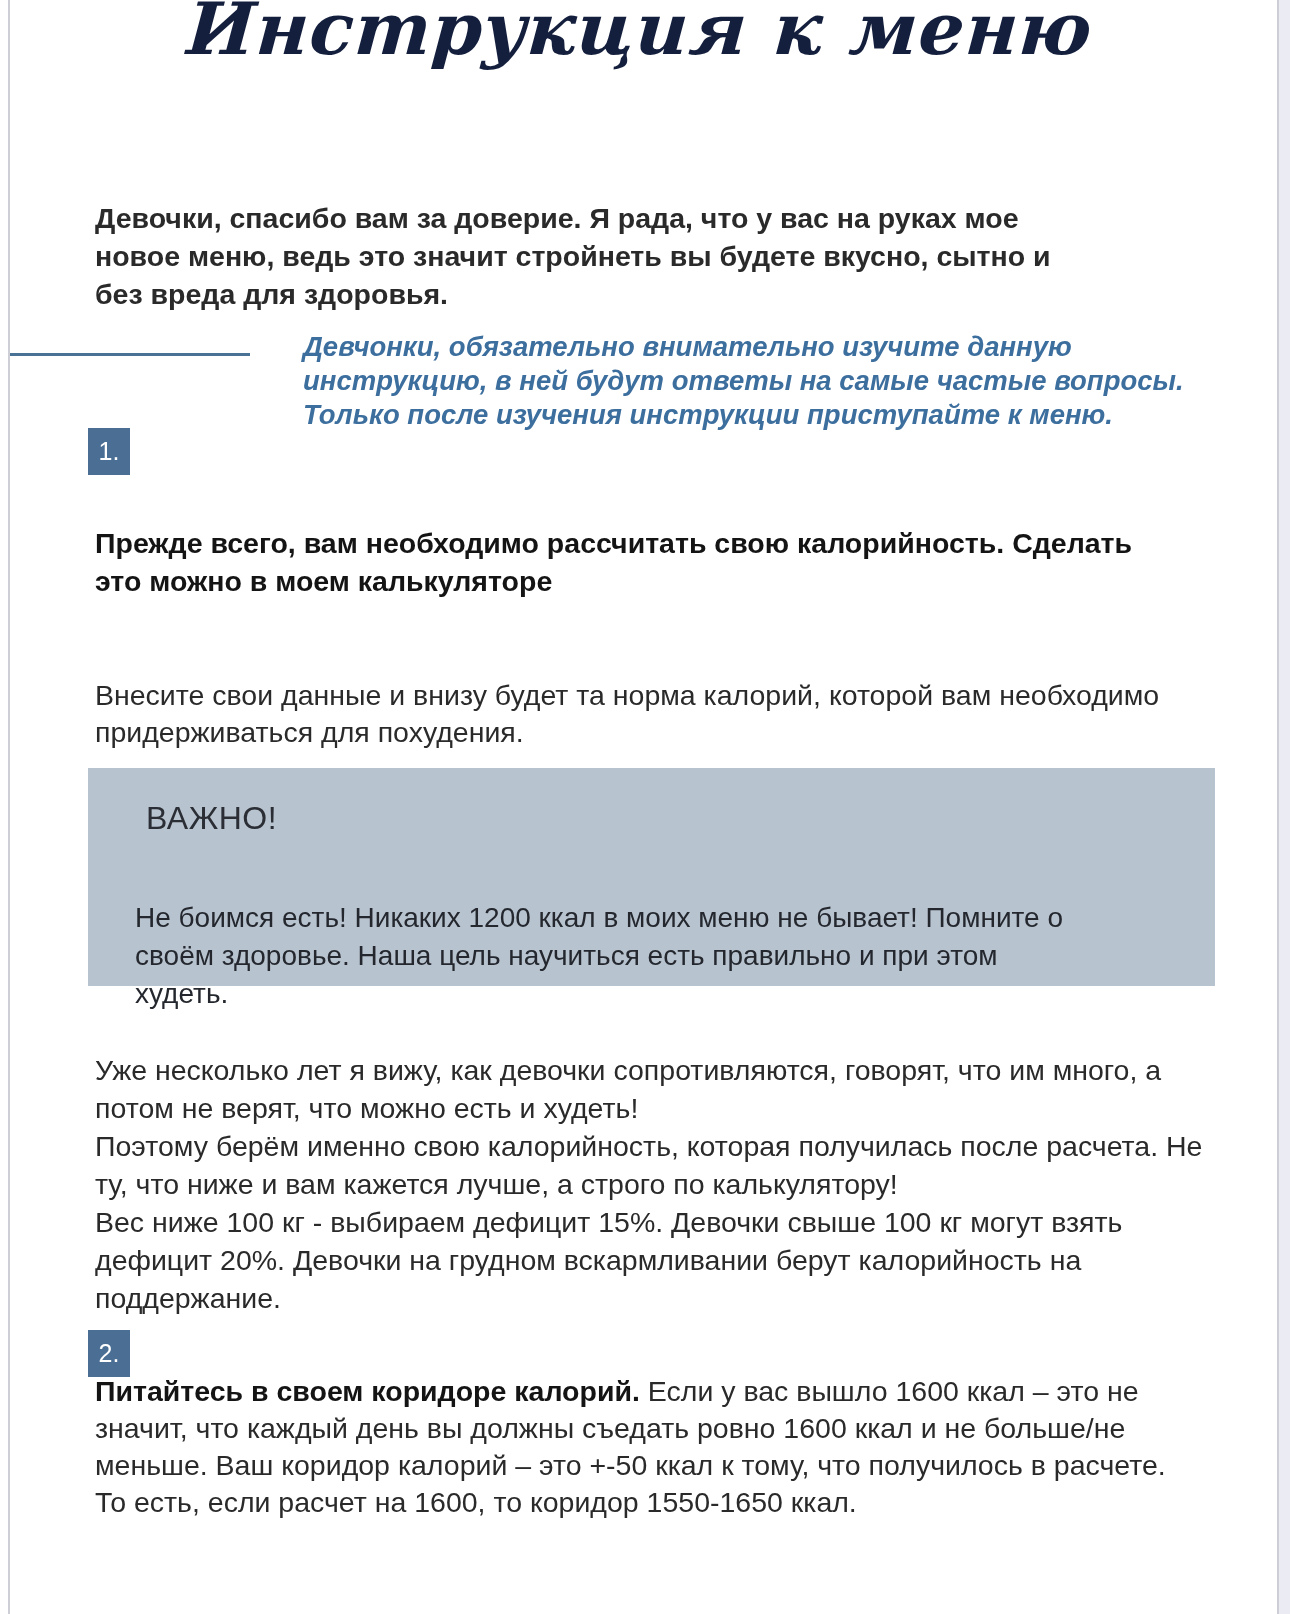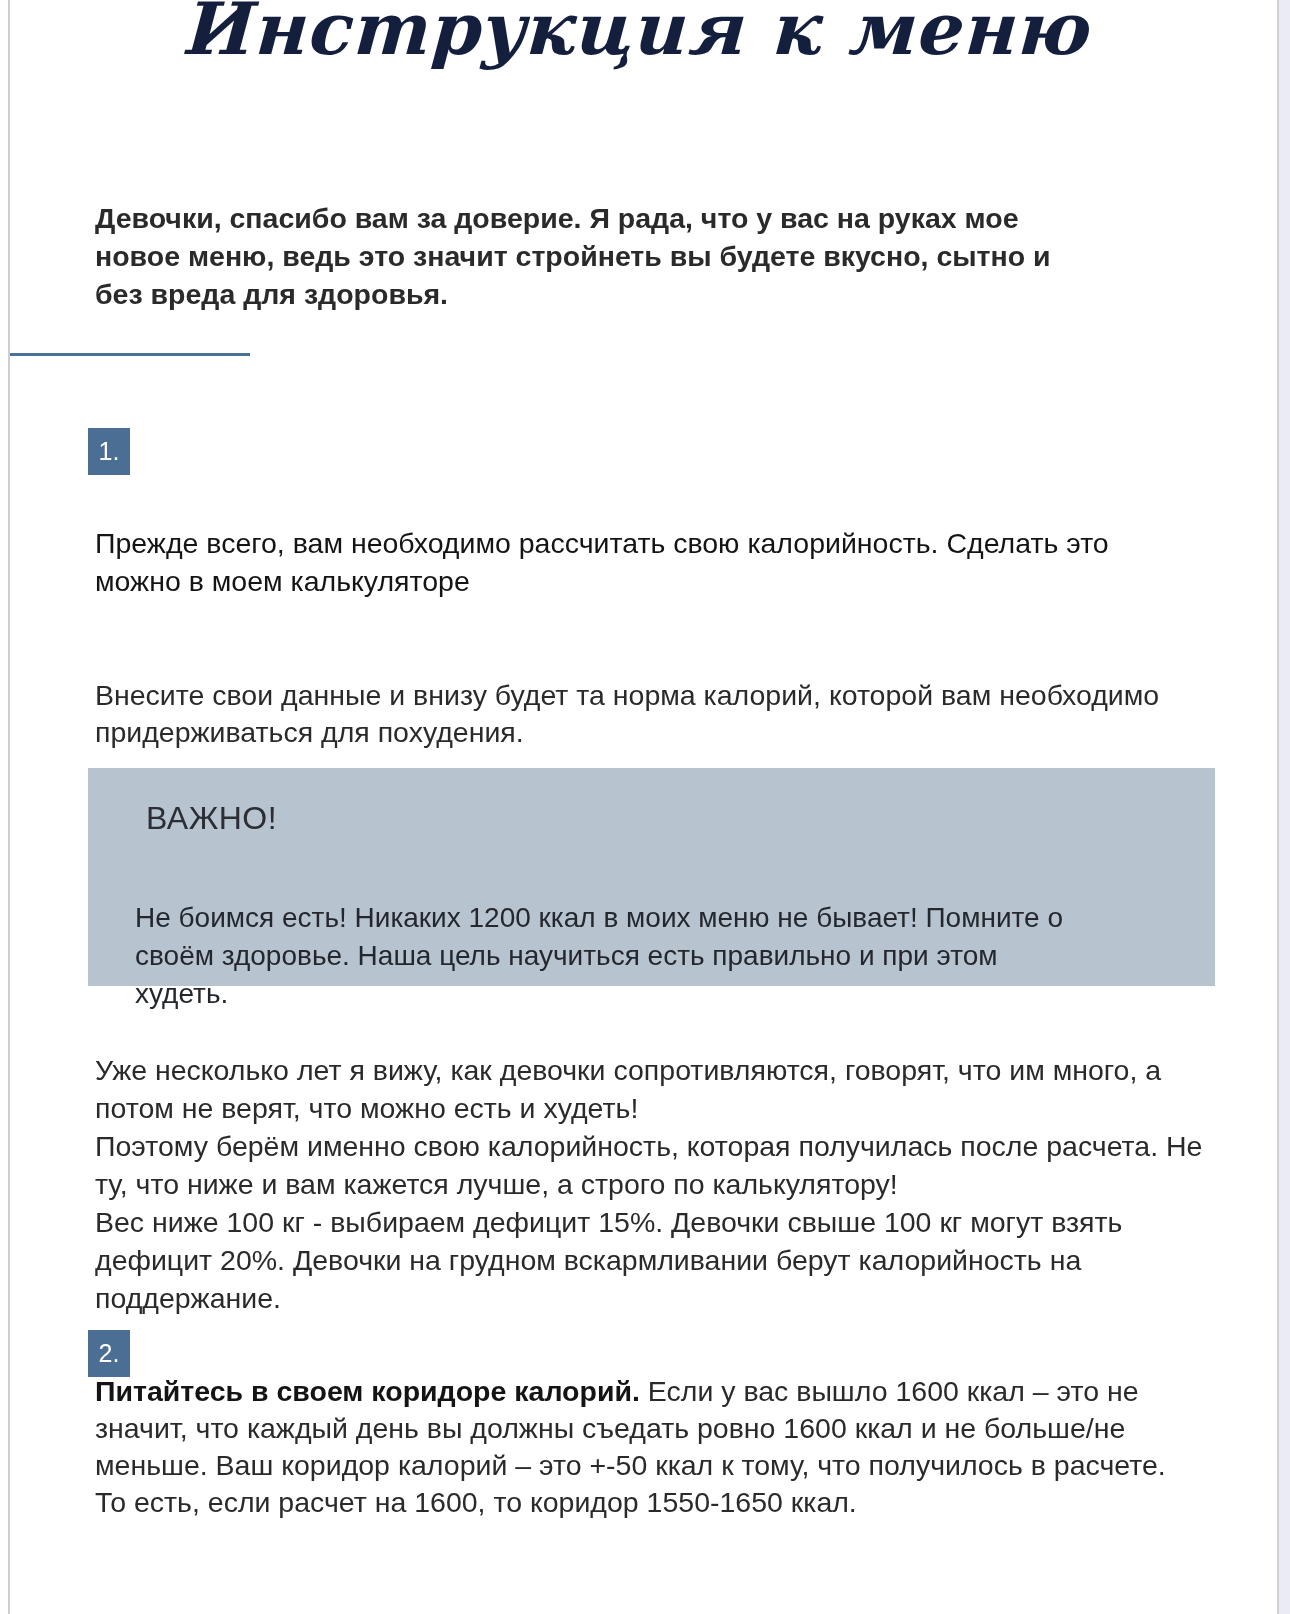--- a/index.html
+++ b/index.html
@@ -64,21 +64,21 @@
     font-size:25px;line-height:47px;
     text-align:center;
     font-weight:400;
   }
   .badge-1{top:428px;}
   .badge-2{top:1330px;}
 
   .heading-1{
     position:absolute;left:95px;top:495px;width:1090px;
     font-size:28.5px;line-height:38px;
-    font-weight:normal;color:#141414;
+    font-weight:bold;color:#141414;
   }
 
   .link-row{
     position:absolute;left:95px;top:582px;
     font-size:34px;
     font-weight:bold;font-style:italic;
     color:var(--link,#4a77a5);
     white-space:nowrap;
   }
   .link-row a{color:inherit;text-decoration:none;}
@@ -129,20 +129,21 @@
 
   <div class="edge-left"></div>
   <div class="edge-right-line"></div>
   <div class="edge-right-strip"></div>
 
   <div class="doc-title">Инструкция к меню</div>
 
   <p class="intro">Девочки, спасибо вам за доверие. Я рада, что у вас на руках мое новое меню, ведь это значит стройнеть вы будете вкусно, сытно и без вреда для здоровья.</p>
 
   <div class="quote-line"></div>
+  <p class="quote">Девчонки, обязательно внимательно изучите данную инструкцию, в ней будут ответы на самые частые вопросы. Только после изучения инструкции приступайте к меню.</p>
 
   <div class="badge badge-1">1.</div>
 
   <p class="heading-1">Прежде всего, вам необходимо рассчитать свою калорийность. Сделать это можно в моем калькуляторе</p>
 
 
   <p class="after-link">Внесите свои данные и внизу будет та норма калорий, которой вам необходимо придерживаться для похудения.</p>
 
   <div class="important-box">
     <div class="important-label">ВАЖНО!</div>

